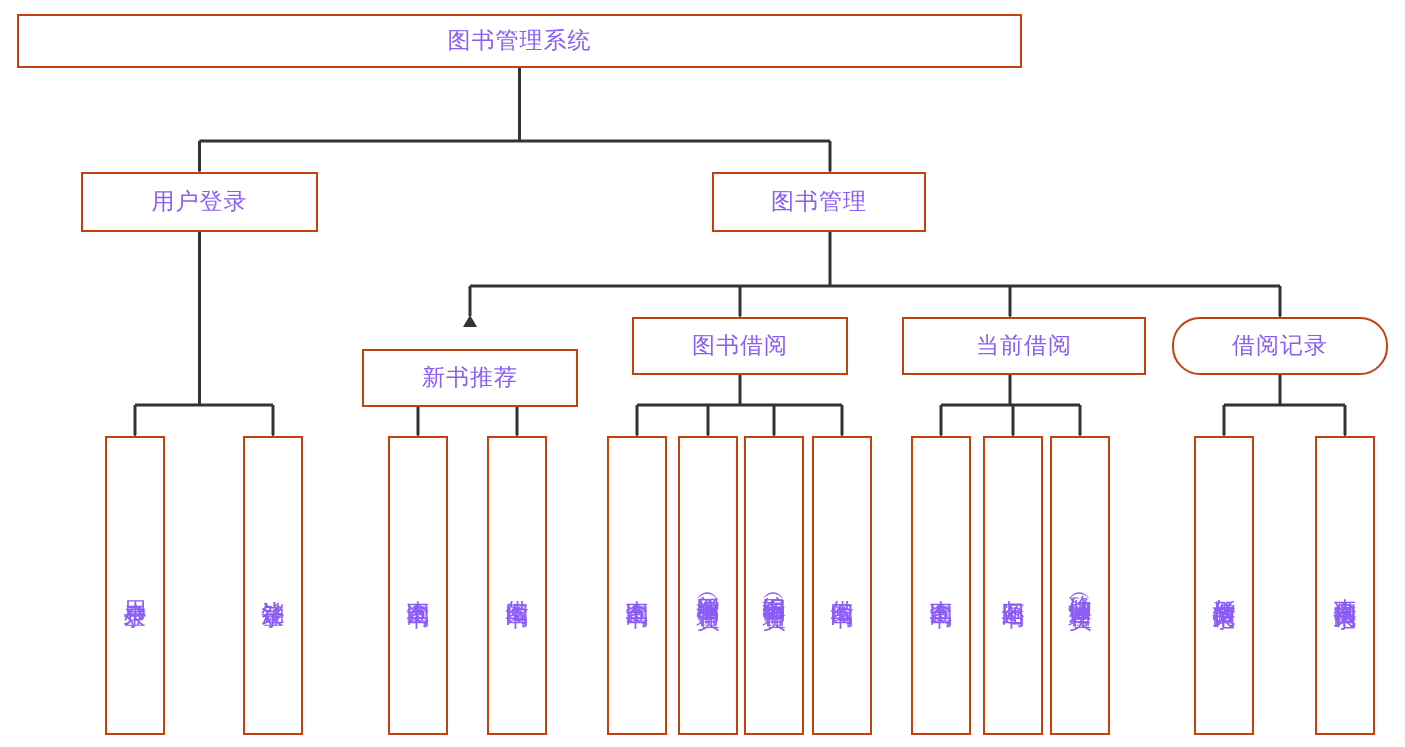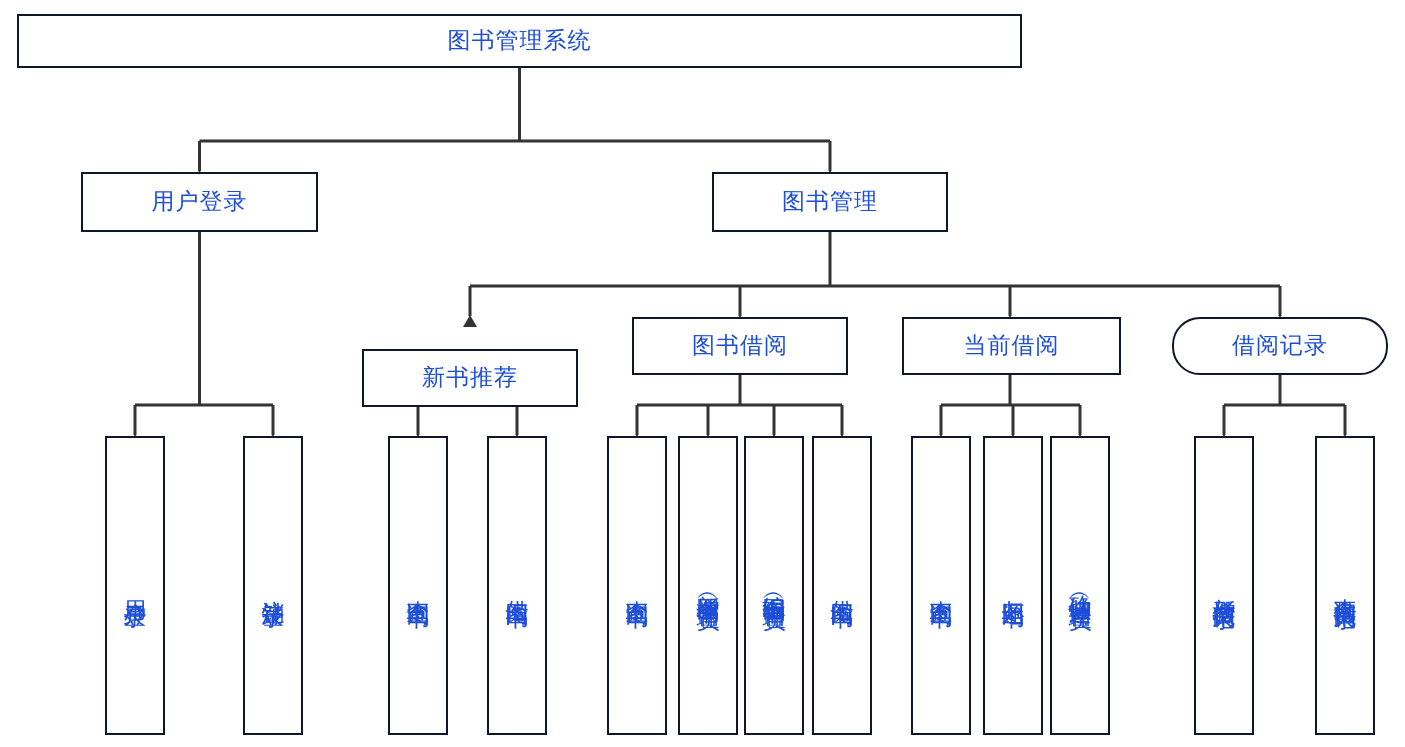--- a/index.html
+++ b/index.html
@@ -20,23 +20,23 @@
   #edges {
     position: absolute;
     left: 0;
     top: 0;
     width: 1405px;
     height: 747px;
   }
   .node {
     position: absolute;
     box-sizing: border-box;
-    border: 2px solid #0f172a;
+    border: 2px solid #c2410c;
     background: #ffffff;
-    color: #1d4ed8;
+    color: #8b5cf6;
     display: flex;
     align-items: center;
     justify-content: center;
     text-align: center;
     z-index: 2;
   }
   .node .label {
     display: block;
     line-height: 1.18;
   }
@@ -119,31 +119,31 @@
       </g>
   </svg>
 
   <div class="node h" style="left:17px;  top:14px;  width:1005px; height:54px;">
       <span class="label">图书管理系统</span>
     </div>
 
   <div class="node h" style="left:81px;  top:172px; width:237px; height:60px;">
       <span class="label">用户登录</span>
     </div>
-  <div class="node h" style="left:712px; top:172px; width:236px; height:60px;">
+  <div class="node h" style="left:712px; top:172px; width:214px; height:60px;">
       <span class="label">图书管理</span>
     </div>
 
   <div class="node h" style="left:362px;  top:317px; width:216px; height:58px;margin-top:32px;">
       <span class="label">新书推荐</span>
     </div>
   <div class="node h" style="left:632px;  top:317px; width:216px; height:58px;">
       <span class="label">图书借阅</span>
     </div>
-  <div class="node h" style="left:902px;  top:317px; width:219px; height:58px;">
+  <div class="node h" style="left:902px;  top:317px; width:244px; height:58px;">
       <span class="label">当前借阅</span>
     </div>
   <div class="node h" style="left:1172px; top:317px; width:216px; height:58px;border-radius:28px;">
       <span class="label">借阅记录</span>
     </div>
 
   <div class="node v" style="left:105px;  top:436px; width:60px; height:299px;">
       <span class="label">用户登录</span>
     </div>
   <div class="node v" style="left:243px;  top:436px; width:60px; height:299px;">

